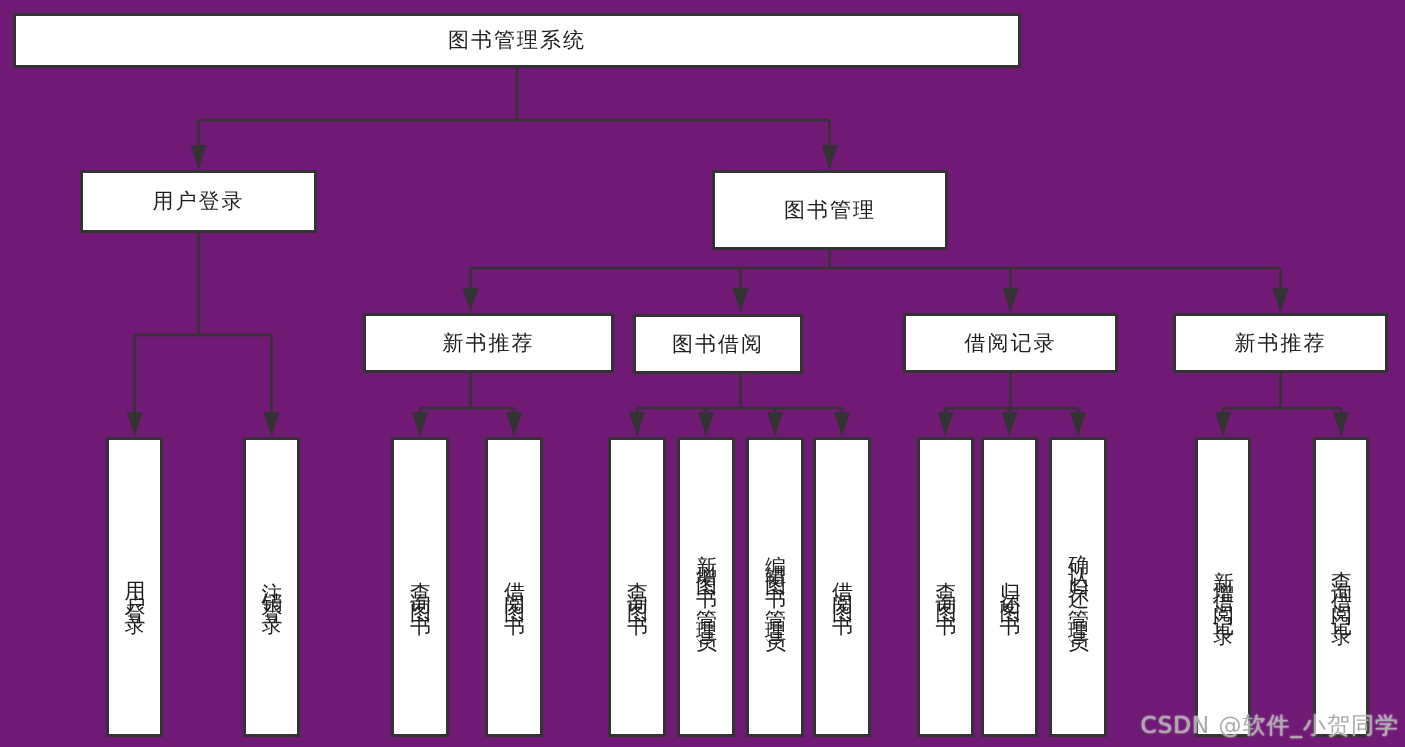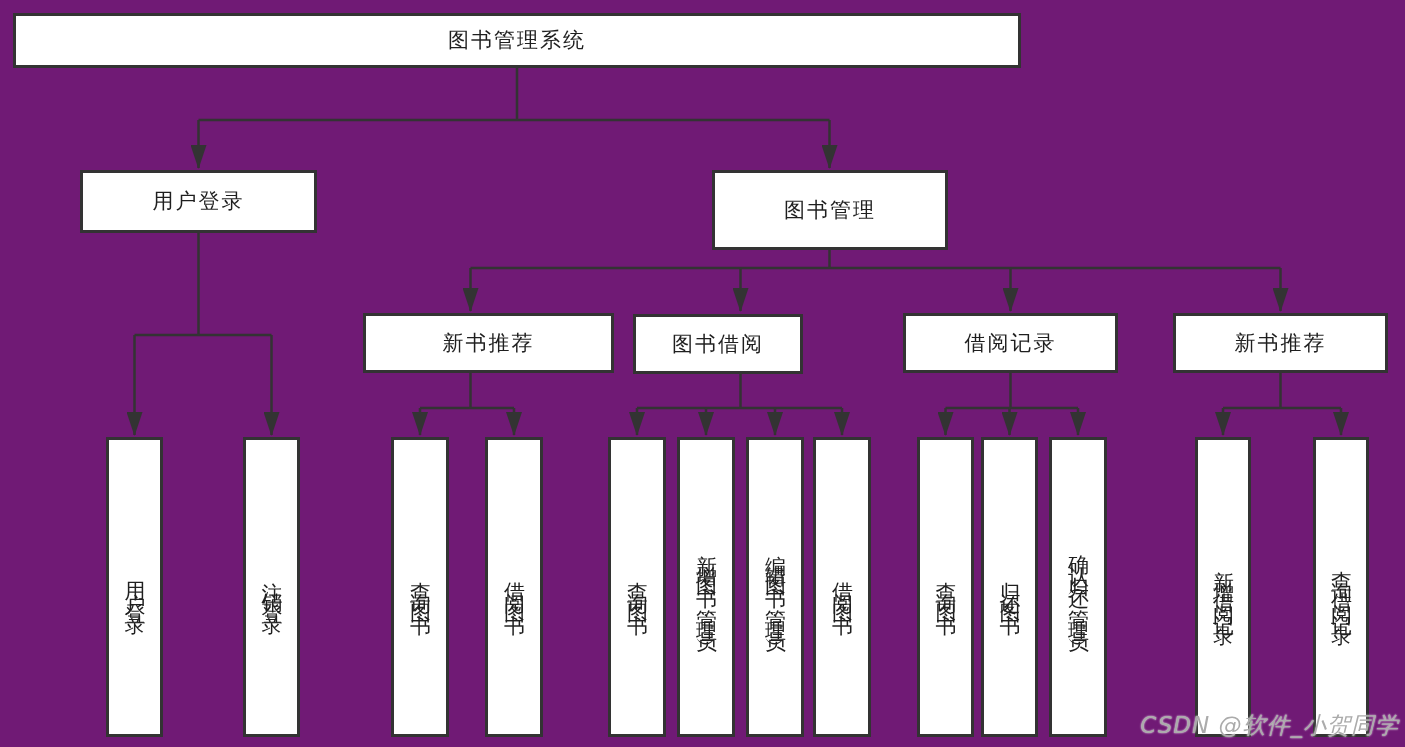--- a/index.html
+++ b/index.html
@@ -54,21 +54,20 @@
   .watermark {
     position: absolute;
     right: 6px;
     bottom: 6px;
     font-size: 23px;
     color: #ababab;
     letter-spacing: 1px;
     text-shadow: 0 0 2px #ffffff;
     z-index: 5;
     white-space: nowrap;
-    font-style: italic;
   }
 </style>
 </head>
 <body>
 
 <div class="canvas">
 
   <svg class="connectors" width="1405" height="747" viewBox="0 0 1405 747">
     <defs>
       <marker id="ah" viewBox="0 0 24 16" markerWidth="24" markerHeight="16" refX="23" refY="8" orient="auto" markerUnits="userSpaceOnUse">

